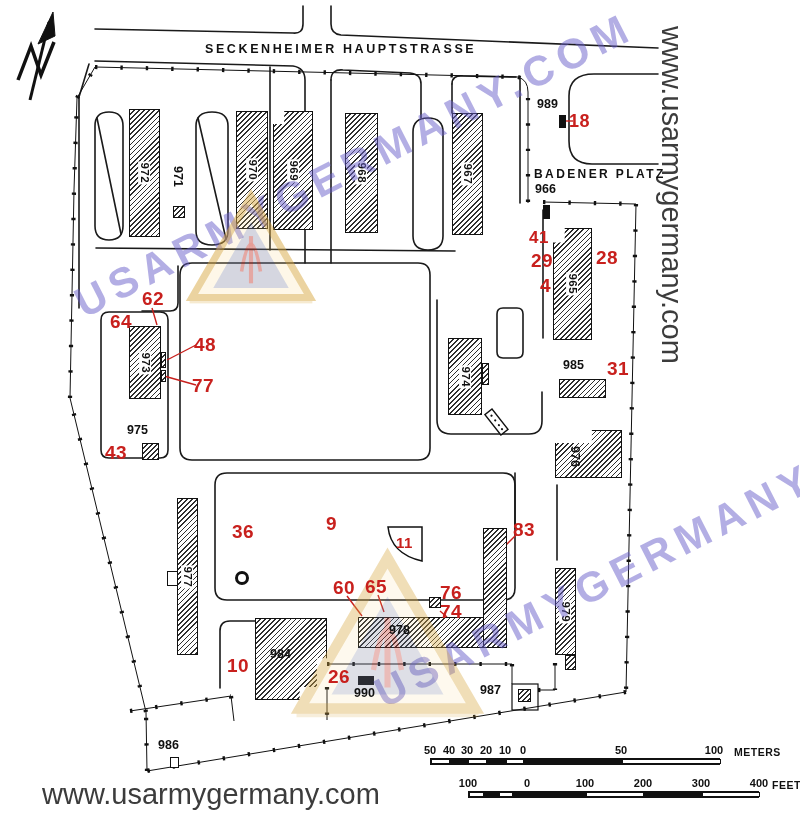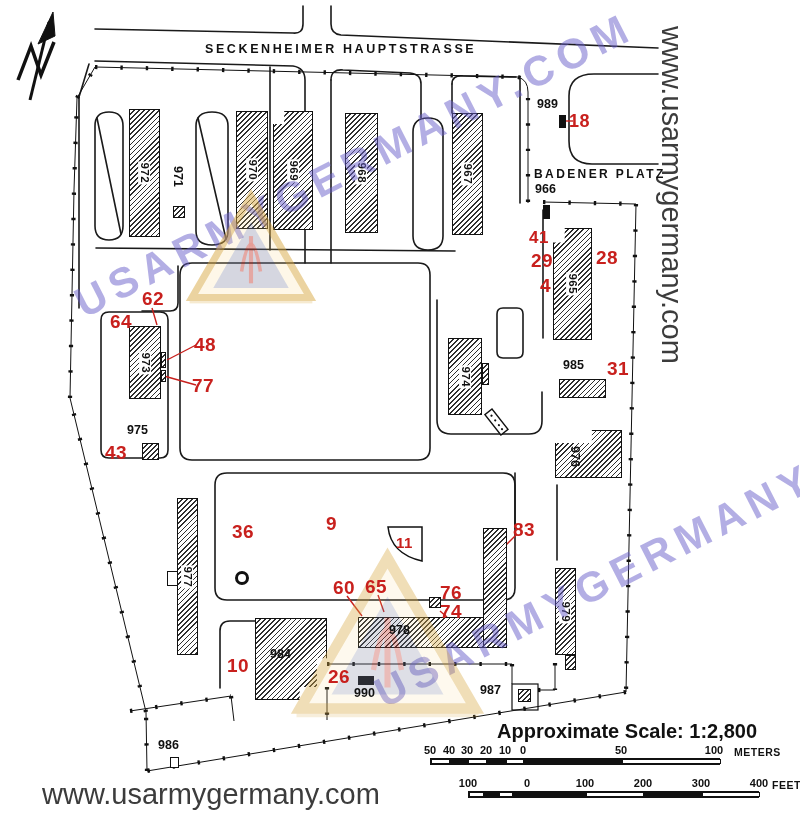--- a/index.html
+++ b/index.html
@@ -217,21 +217,20 @@
         <rect x="-2" y="84" width="104" height="7" fill="rgba(217,169,67,0.5)"></rect>
       </g>
     </svg>
     <div class="wm-right">www.usarmygermany.com</div>
     <div class="wm-bottom">www.usarmygermany.com</div>
   </div>
 
   <div id="labels-layer">
     <div class="street-label">SECKENHEIMER HAUPTSTRASSE</div>
     <div class="platz-label">BADENER PLATZ</div>
-    <div class="scale-title">Approximate Scale:  1:2,800</div>
     <div id="meters-bar" class="scalebar" style="left: 430px; top: 758px; width: 290px; height: 7px;">
         <div class="scaleseg" style="left: 0px; width: 19px; background: rgb(255, 255, 255);"></div>
         <div class="scaleseg" style="left: 19px; width: 18px; background: rgb(17, 17, 17);"></div>
         <div class="scaleseg" style="left: 37px; width: 19px; background: rgb(255, 255, 255);"></div>
         <div class="scaleseg" style="left: 56px; width: 19px; background: rgb(17, 17, 17);"></div>
         <div class="scaleseg" style="left: 75px; width: 18px; background: rgb(255, 255, 255);"></div>
         <div class="scaleseg" style="left: 93px; width: 98px; background: rgb(17, 17, 17);"></div>
         <div class="scaleseg" style="left: 191px; width: 99px; background: rgb(255, 255, 255);"></div>
       </div>
     <div id="feet-bar" class="scalebar" style="left: 468px; top: 791px; width: 291px; height: 7px;">

